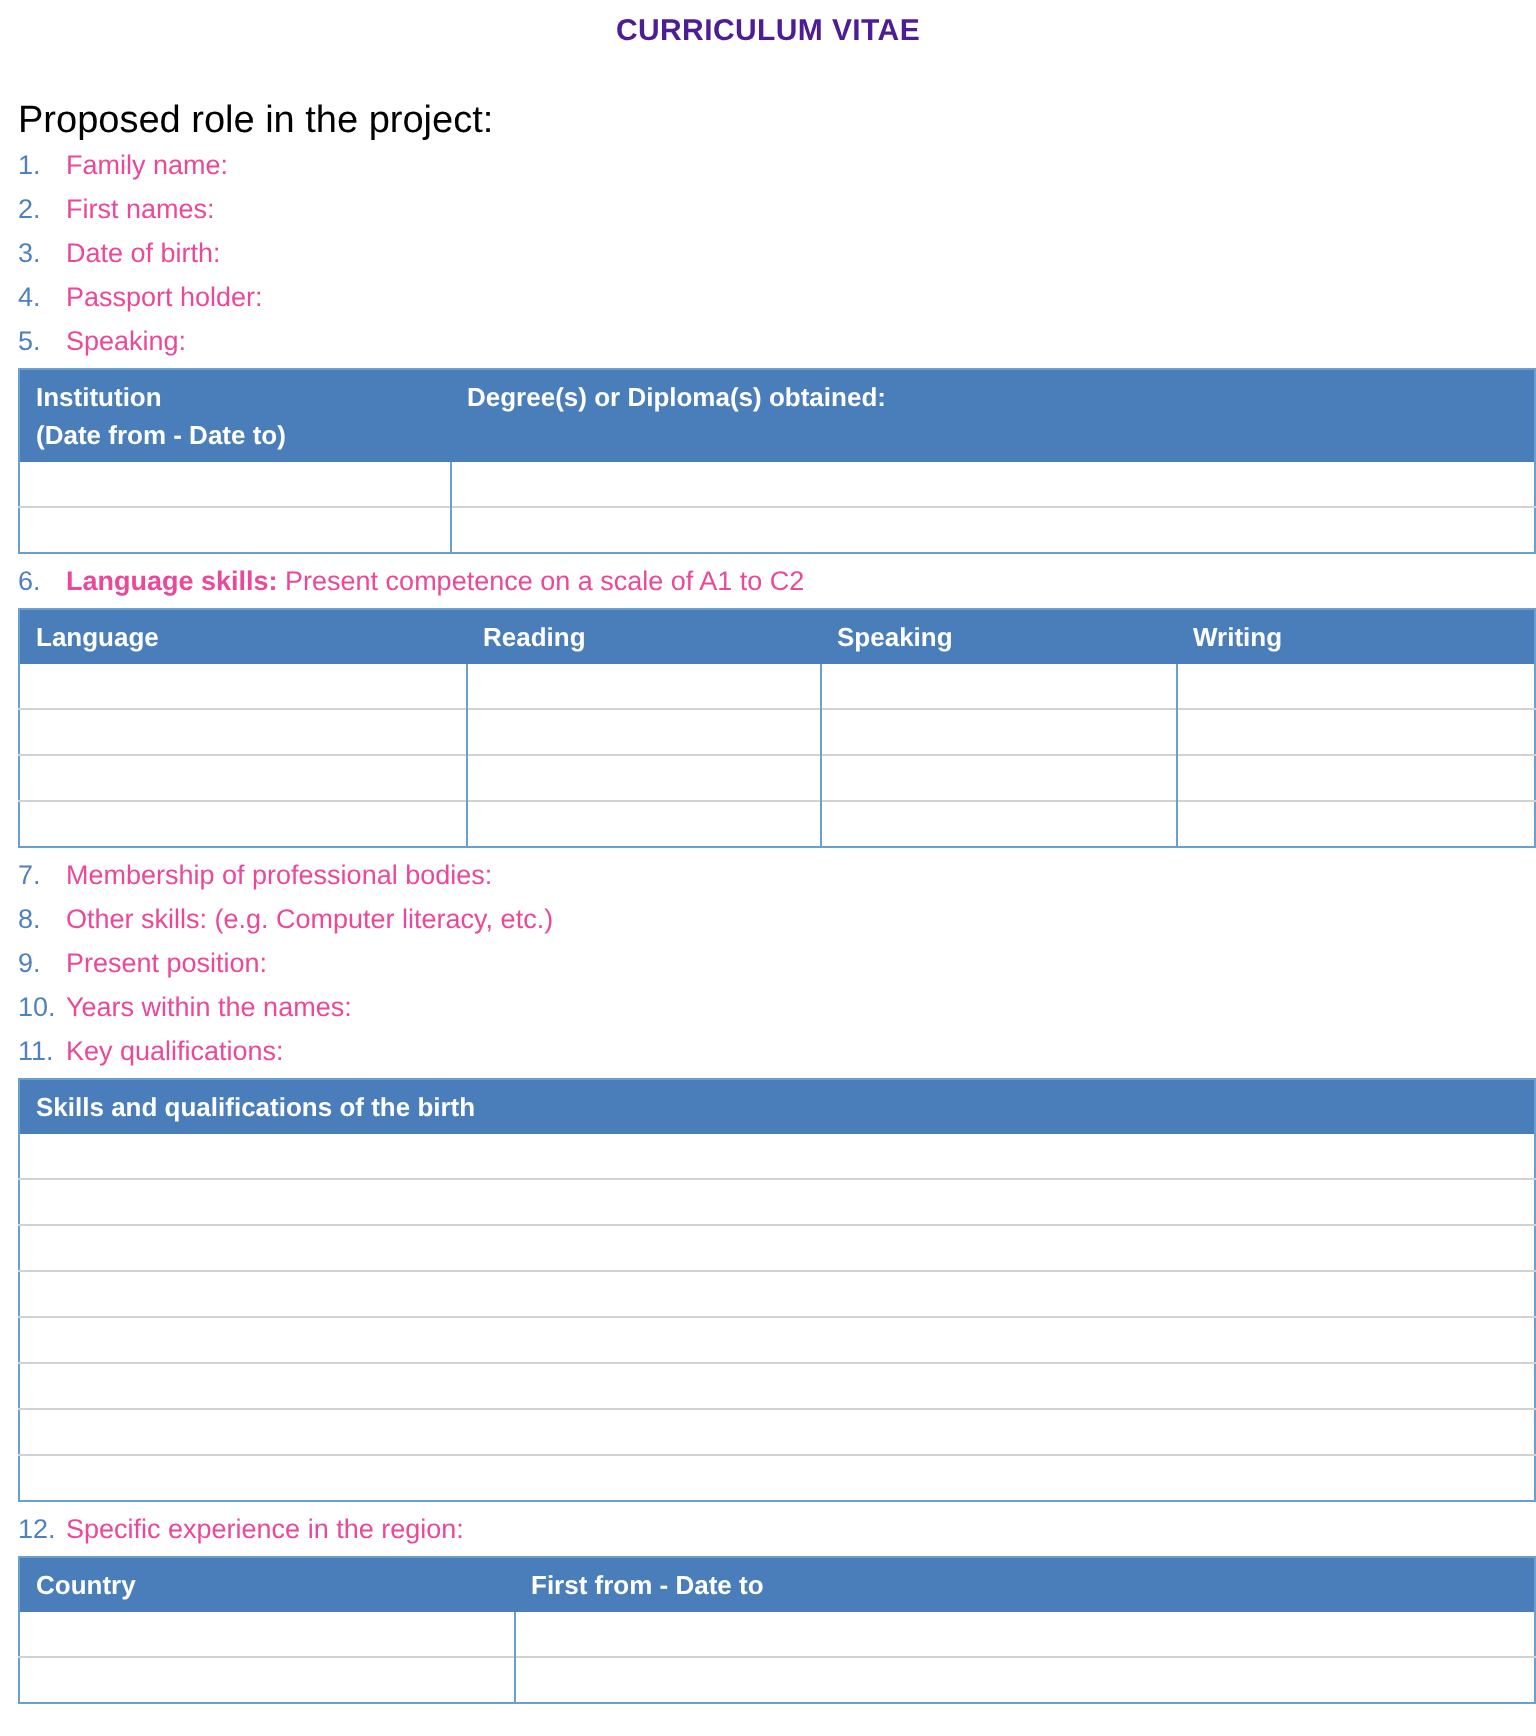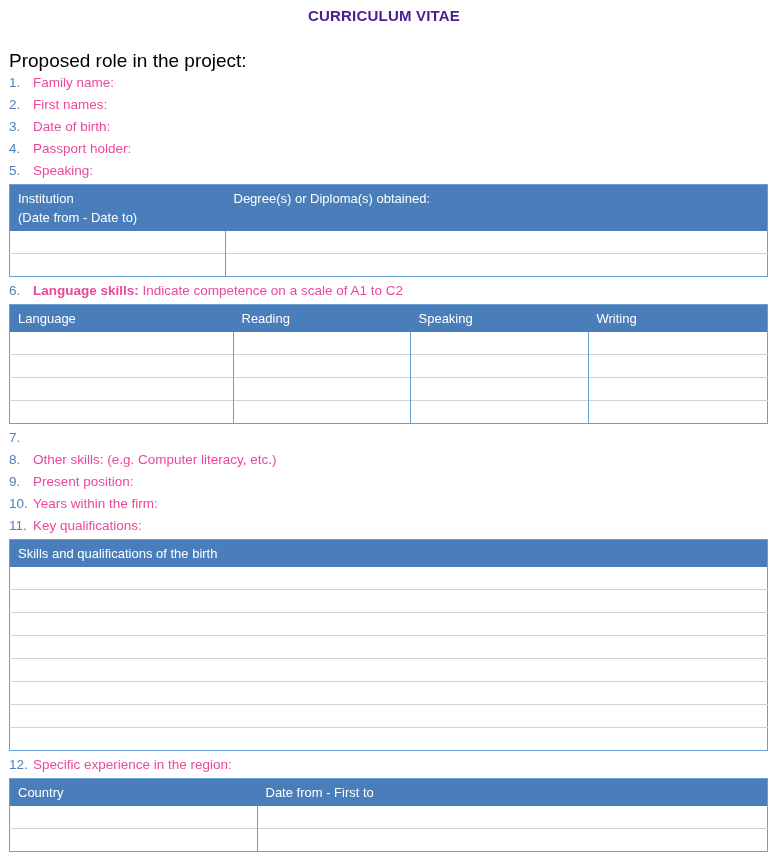--- a/index.html
+++ b/index.html
@@ -62,21 +62,21 @@
     width: 758px;
     border-collapse: collapse;
     table-layout: fixed;
     margin: 2px 0 3px 0;
     border: 1px solid #6aa0cf;
   }
   table.cvtable th {
     background: #4a7ebb;
     color: #ffffff;
     font-size: 13px;
-    font-weight: normal;
+    font-weight: bold;
     text-align: left;
     padding: 4px 0 4px 8px;
     border: none;
     vertical-align: top;
     line-height: 19px;
   }
   table.cvtable td {
     background: #ffffff;
     border-top: 1px solid #d2d2d2;
     border-left: 1px solid #6aa0cf;
@@ -149,21 +149,21 @@
         <tr>
           <td class="first"></td>
           <td></td>
         </tr>
       </tbody>
     </table>
   </div>
 
   <div class="num-item">
     <span class="num">6.</span>
-    <span class="txt"><b>Language skills:</b><span> Indicate competence on a scale of A1 to C2</span></span>
+    <span class="txt"><b>Language skills:</b><span> Present competence on a scale of A1 to C2</span></span>
   </div>
 
   <div class="tbl-wrap">
     <table class="cvtable">
       <colgroup>
           <col style="width:224px">
           <col style="width:177px">
           <col style="width:178px">
           <col style="width:179px">
         </colgroup>
@@ -199,32 +199,33 @@
           <td></td>
           <td></td>
           <td></td>
         </tr>
       </tbody>
     </table>
   </div>
 
   <div class="num-item">
     <span class="num">7.</span>
+    <span class="txt">Membership of professional bodies:</span>
   </div>
   <div class="num-item">
     <span class="num">8.</span>
     <span class="txt">Other skills: (e.g. Computer literacy, etc.)</span>
   </div>
   <div class="num-item">
     <span class="num">9.</span>
     <span class="txt">Present position:</span>
   </div>
   <div class="num-item">
     <span class="num wide">10.</span>
-    <span class="txt">Years within the firm:</span>
+    <span class="txt">Years within the names:</span>
   </div>
   <div class="num-item">
     <span class="num wide">11.</span>
     <span class="txt">Key qualifications:</span>
   </div>
 
   <div class="tbl-wrap">
     <table class="cvtable single">
       <colgroup>
           <col style="width:758px">
@@ -270,21 +271,21 @@
 
   <div class="tbl-wrap">
     <table class="cvtable">
       <colgroup>
           <col style="width:248px">
           <col style="width:510px">
         </colgroup>
       <thead>
         <tr>
           <th>Country</th>
-          <th>Date from - First to</th>
+          <th>First from - Date to</th>
         </tr>
       </thead>
       <tbody>
         <tr class="firstbody">
           <td class="first"></td>
           <td></td>
         </tr>
         <tr>
           <td class="first"></td>
           <td></td>

